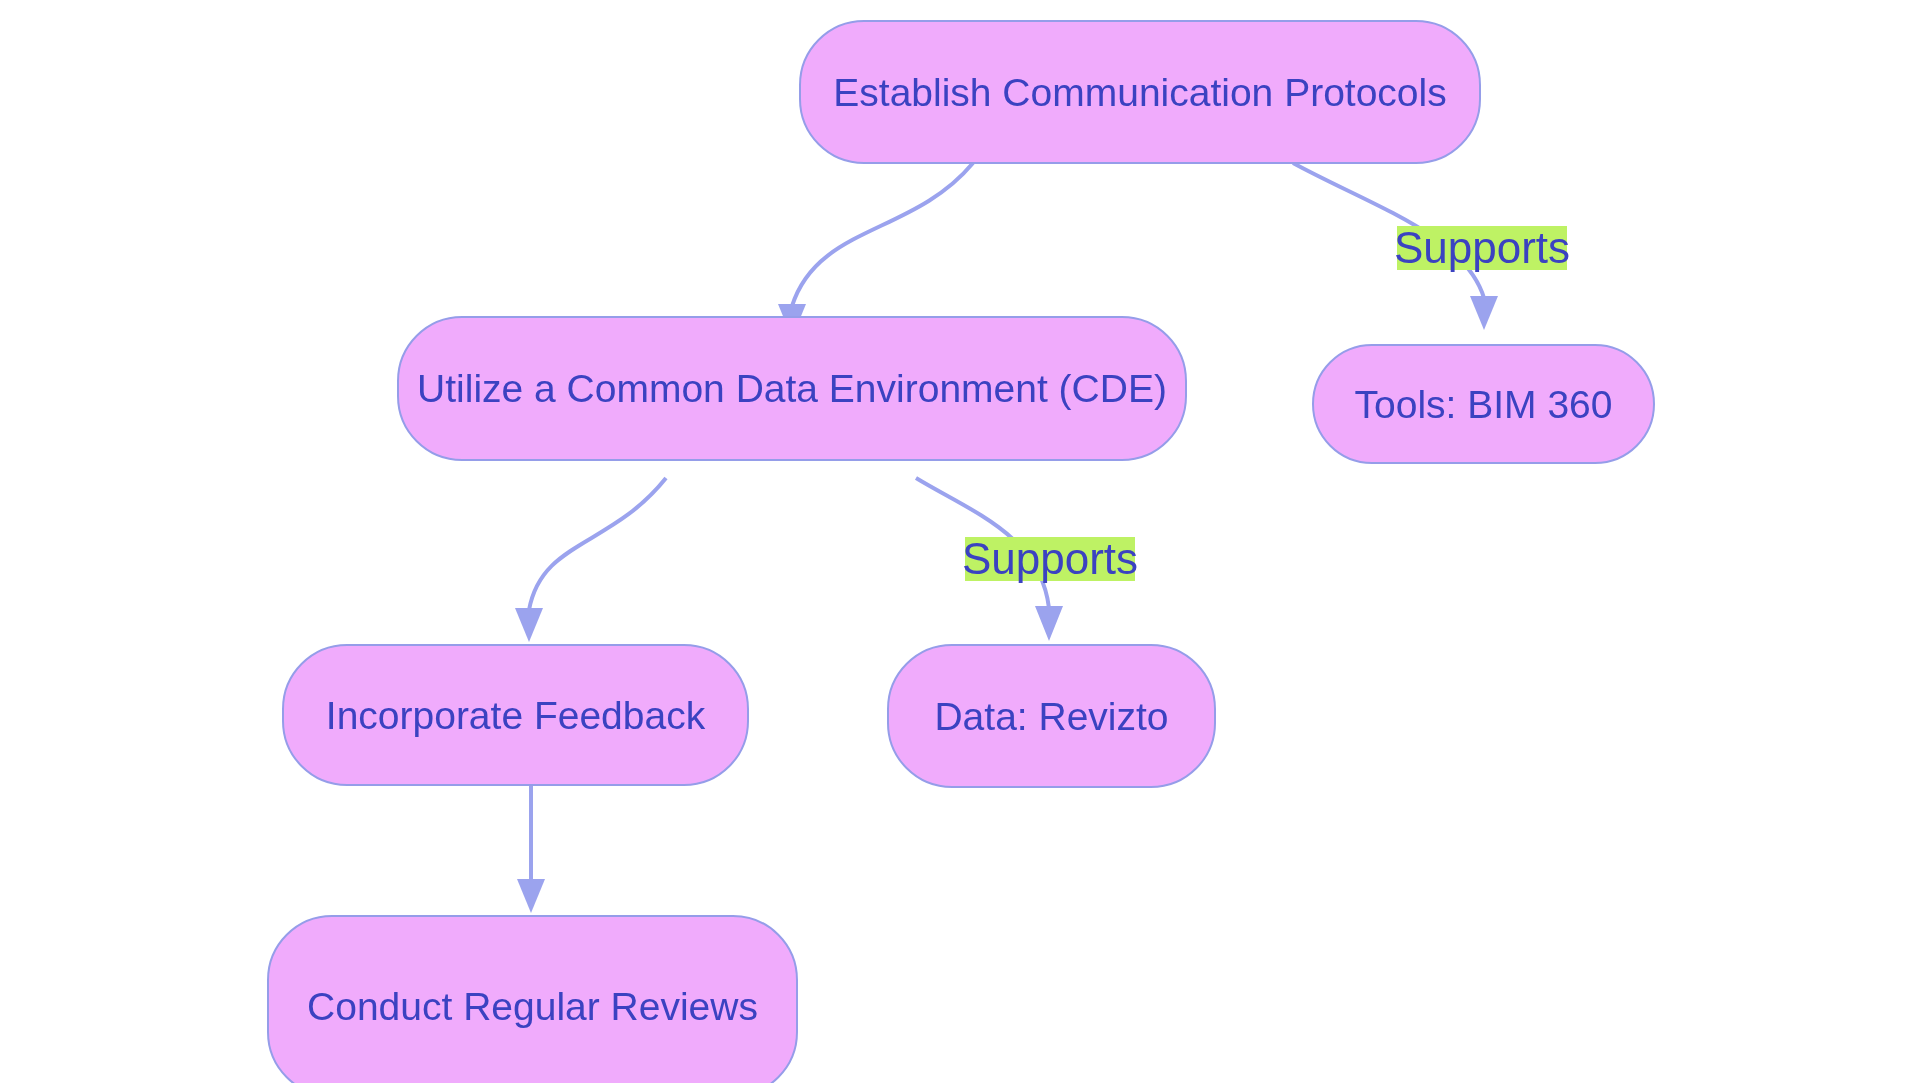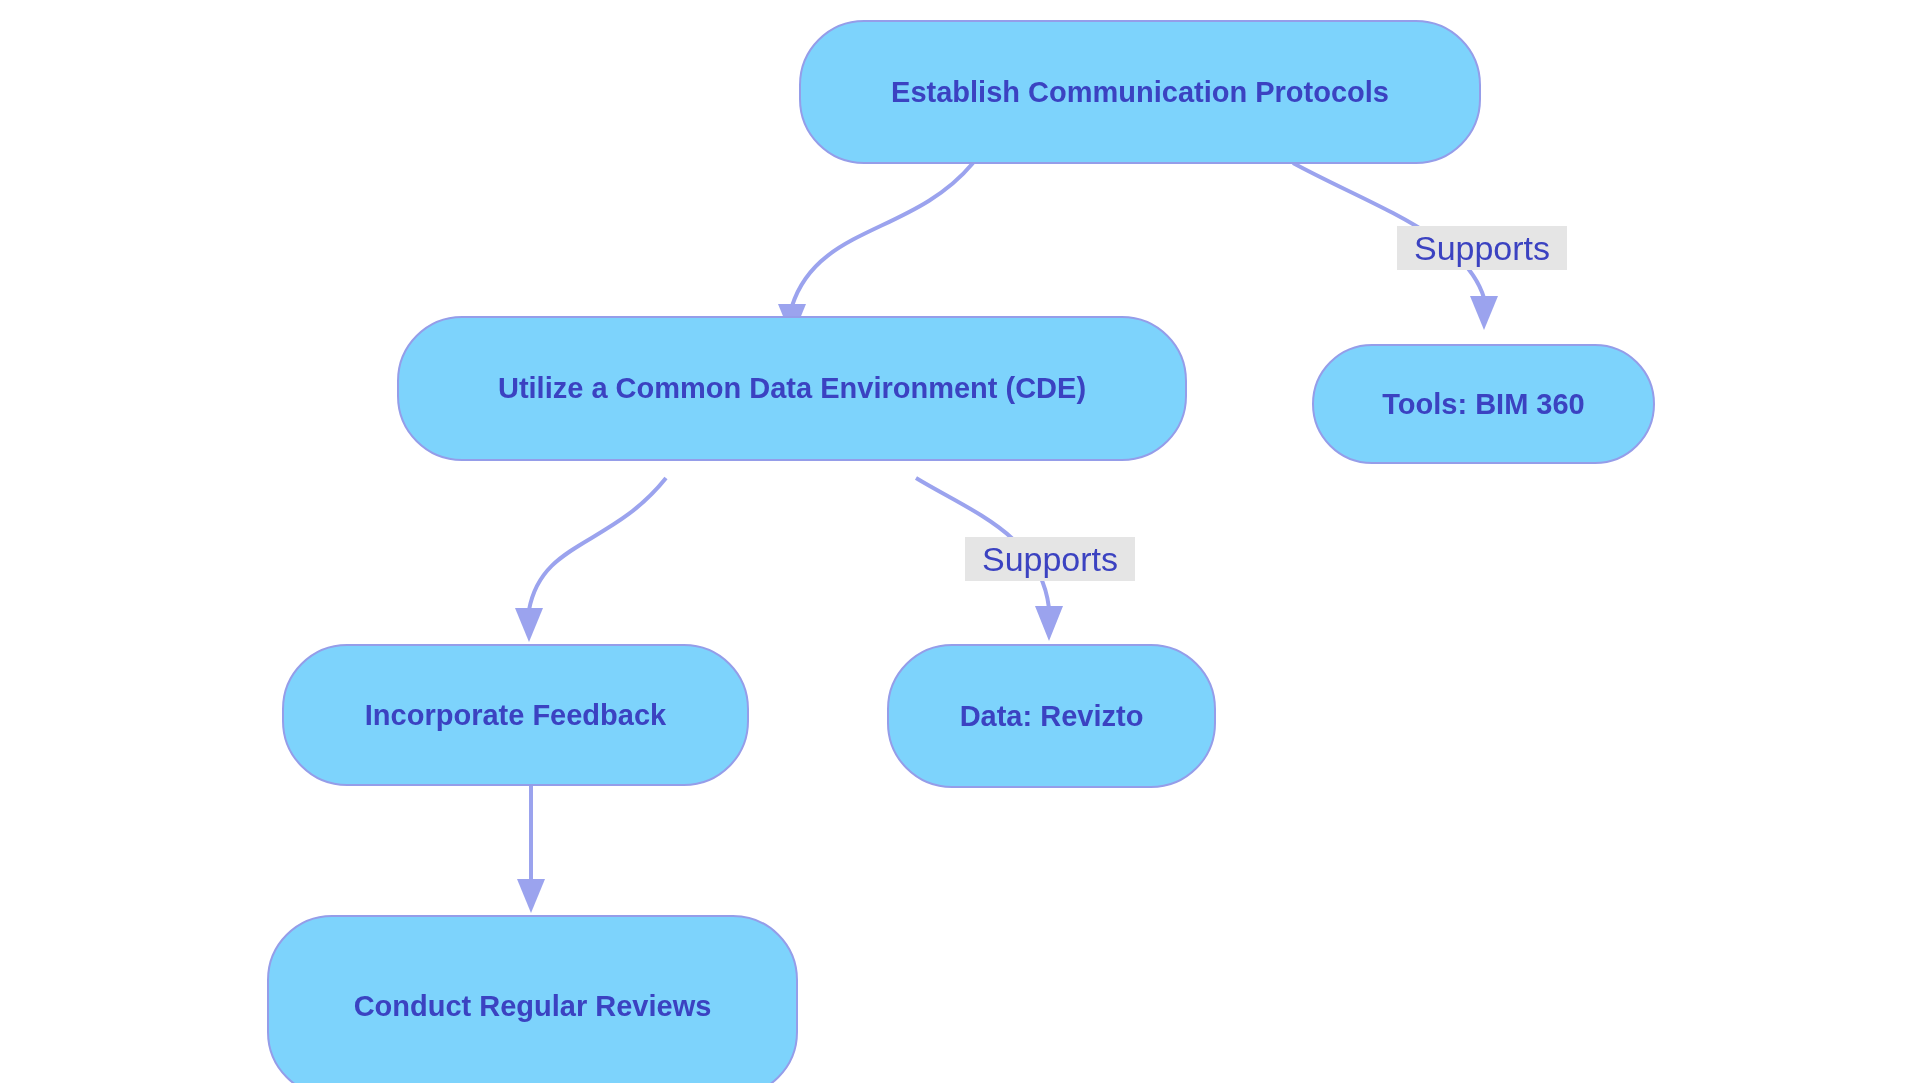--- a/index.html
+++ b/index.html
@@ -27,38 +27,37 @@
     stroke: #9ba3ee;
     stroke-width: 4;
   }
   .arrowhead {
     fill: #9ba3ee;
     stroke: none;
   }
   .node {
     position: absolute;
     box-sizing: border-box;
-    background: #7dd3fc;
+    background: #f0abfc;
     border: 2px solid #959de9;
     border-radius: 65px;
     display: flex;
     align-items: center;
     justify-content: center;
     color: #3b42c1;
-    font-size: 29px;
+    font-size: 39px;
     line-height: 1;
     white-space: nowrap;
     text-align: center;
-    font-weight: bold;
   }
   .edge-label {
     position: absolute;
-    background: #e5e5e5;
+    background: #bef264;
     color: #3b42c1;
-    font-size: 34px;
+    font-size: 44px;
     line-height: 1;
     display: flex;
     align-items: center;
     justify-content: center;
     white-space: nowrap;
   }
   .n1 { left: 799px;  top: 20px;  width: 682px; height: 144px; }
   .n2 { left: 397px;  top: 316px; width: 790px; height: 145px; }
   .n3 { left: 1312px; top: 344px; width: 343px; height: 120px; }
   .n4 { left: 282px;  top: 644px; width: 467px; height: 142px; }

